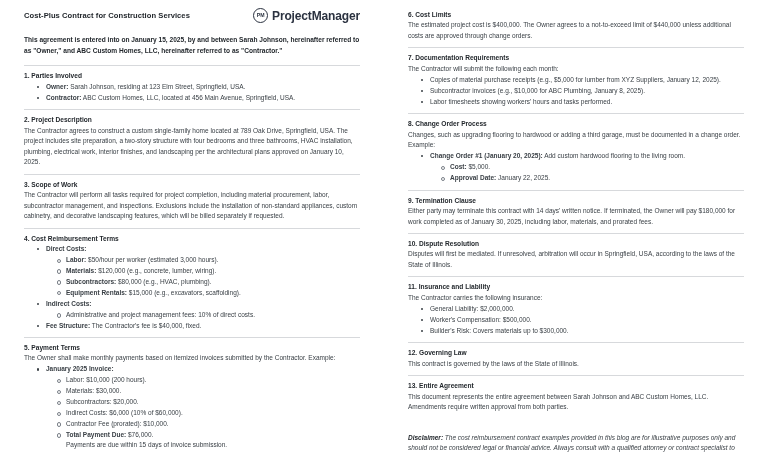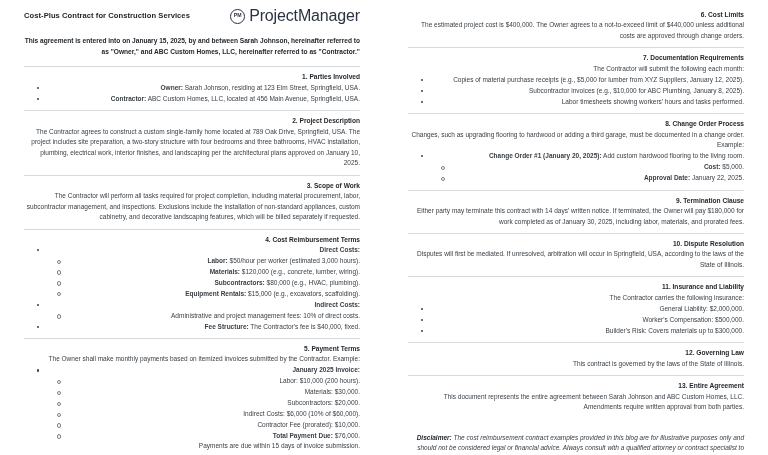--- a/index.html
+++ b/index.html
@@ -15,21 +15,20 @@
   .page {
     width: 768px;
     height: 455px;
     display: flex;
     background: #ffffff;
     overflow: hidden;
   }
   .col {
     width: 384px;
     padding: 6px 24px 0 24px;
-    text-align: right;
   }
   .col-right { padding-top: 10px; }
 
   .doc-header {
     display: flex;
     align-items: center;
     justify-content: space-between;
     padding-top: 2px;
     margin-bottom: 12px;
   }
@@ -56,22 +55,22 @@
     flex: none;
   }
   .brand-mark span {
     font-size: 5.2px;
     font-weight: bold;
     color: #2b3240;
     letter-spacing: -0.1px;
     line-height: 1;
   }
   .brand-name {
-    font-size: 16px;
-    font-weight: normal;
+    font-size: 12px;
+    font-weight: bold;
     color: #2b3240;
     letter-spacing: -0.15px;
     line-height: 1;
   }
 
   .intro {
     font-size: 6.6px;
     font-weight: bold;
     line-height: 1.62;
     color: #23282d;

